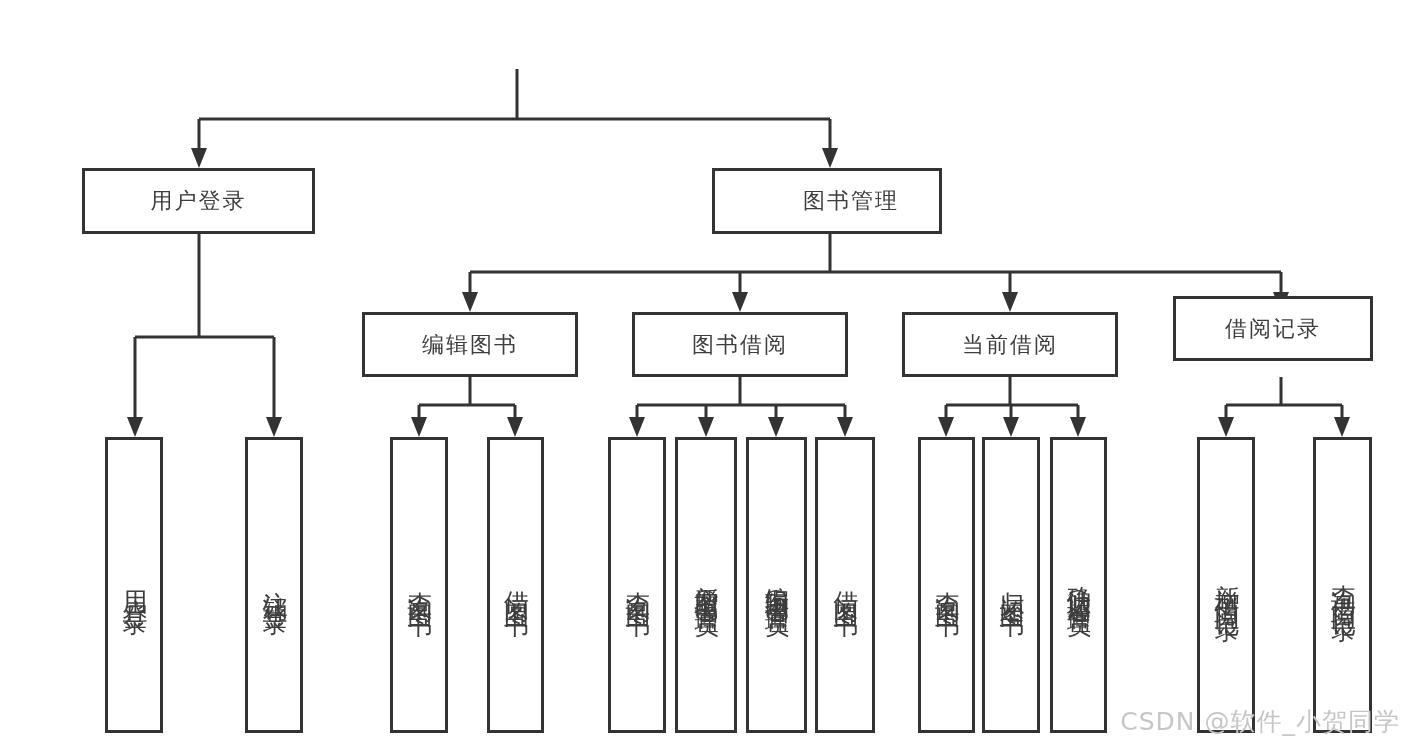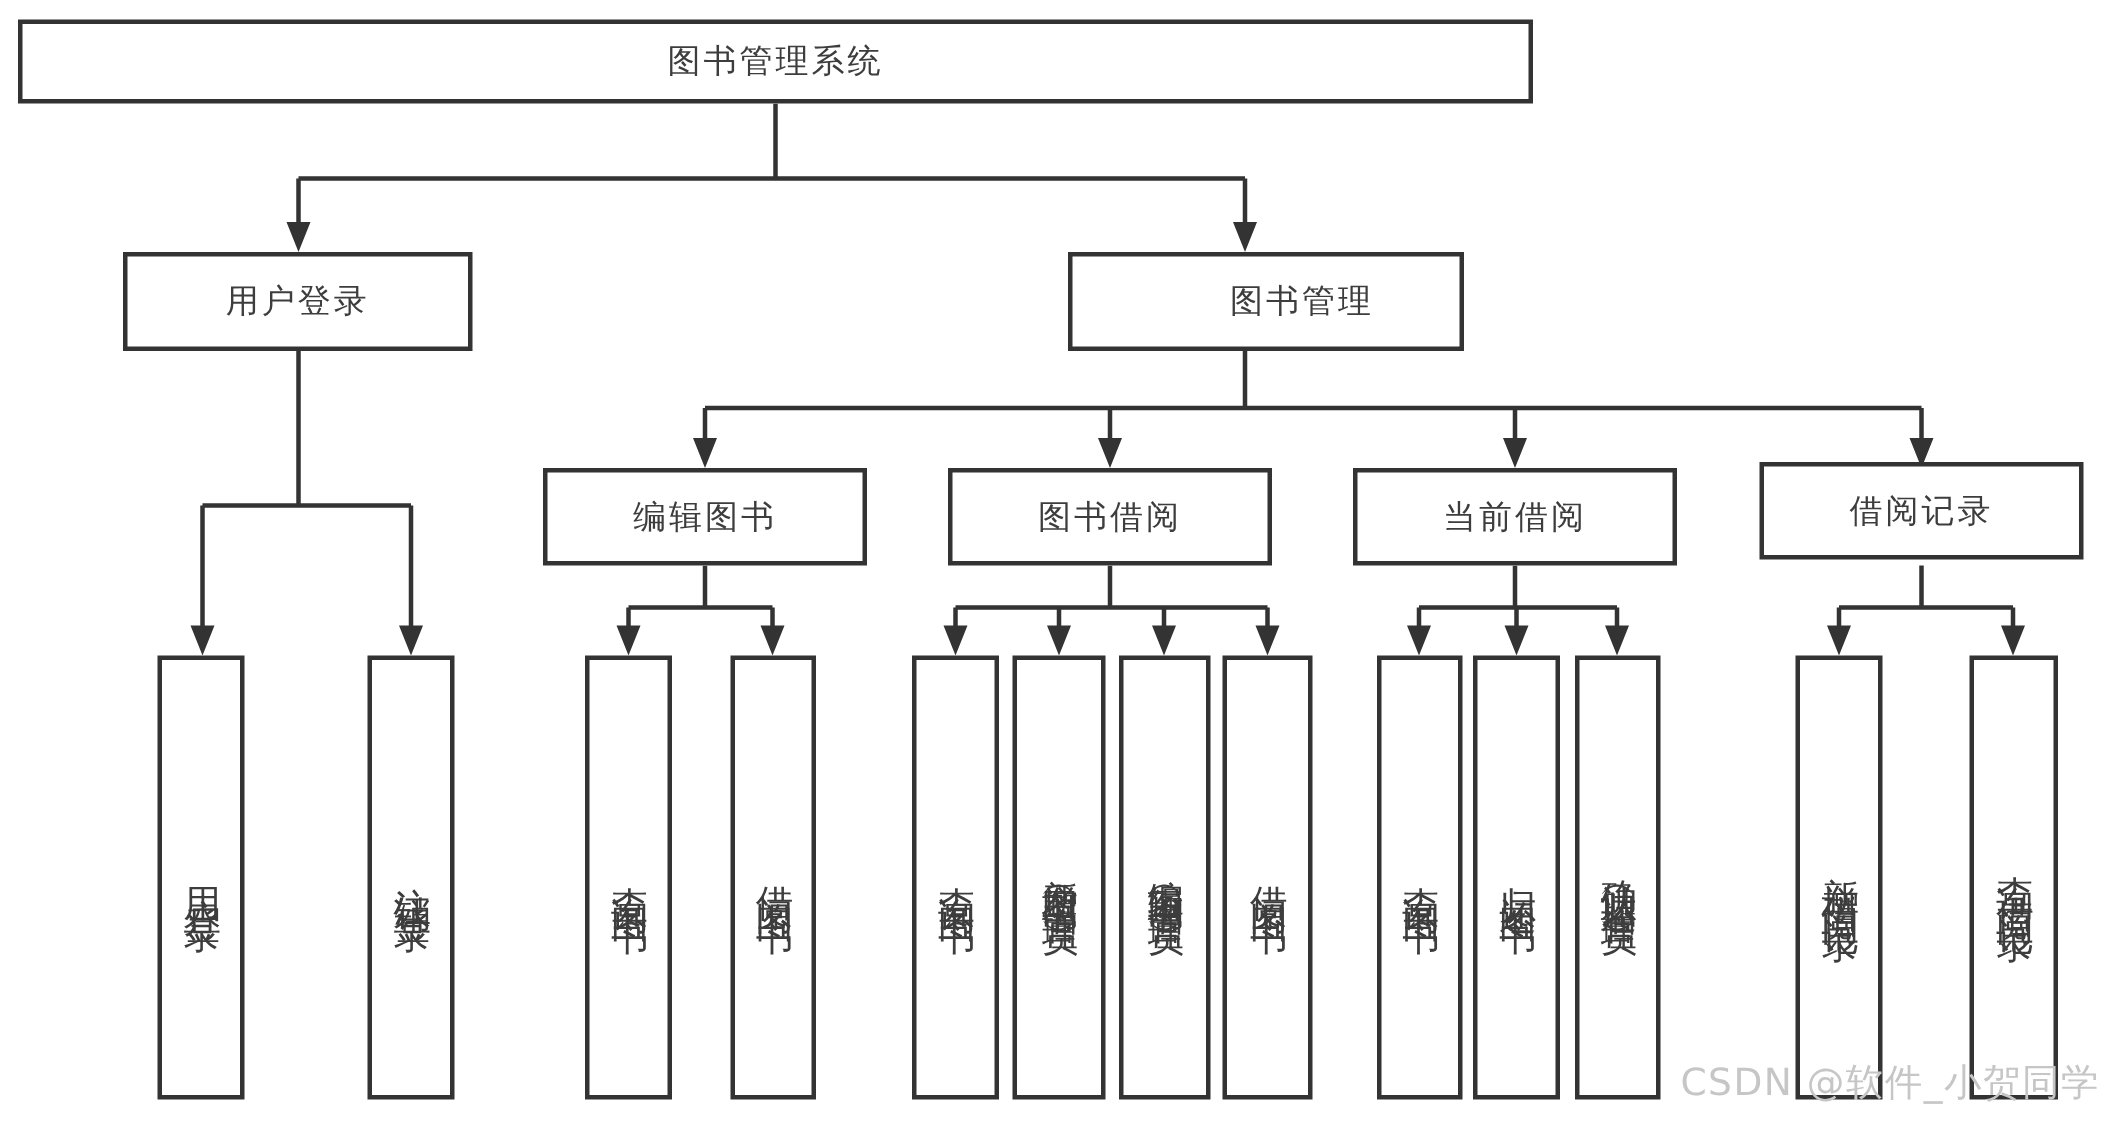--- a/index.html
+++ b/index.html
@@ -48,29 +48,28 @@
       M1002 292 L1018 292 L1010 312 Z  M1273 292 L1289 292 L1281 312 Z
       M127 417 L143 417 L135 437 Z  M266 417 L282 417 L274 437 Z
       M411 417 L427 417 L419 437 Z  M507 417 L523 417 L515 437 Z
       M629 417 L645 417 L637 437 Z  M698 417 L714 417 L706 437 Z
       M768 417 L784 417 L776 437 Z  M837 417 L853 417 L845 437 Z
       M938 417 L954 417 L946 437 Z  M1003 417 L1019 417 L1011 437 Z
       M1070 417 L1086 417 L1078 437 Z  M1218 417 L1234 417 L1226 437 Z
       M1334 417 L1350 417 L1342 437 Z"></path>
   </svg>
 
-  <div class="box h" style="left:12px;top:13px;width:1010px;height:56px;">图书管理系统</div>
 
   <div class="box h" style="left:82px;top:168px;width:233px;height:66px;">用户登录</div>
-  <div class="box h" style="left:712px;top:168px;width:264px;height:66px;padding-left:48px;">图书管理</div>
+  <div class="box h" style="left:712px;top:168px;width:230px;height:66px;padding-left:48px;">图书管理</div>
 
   <div class="box h" style="left:362px;top:312px;width:216px;height:65px;">编辑图书</div>
   <div class="box h" style="left:632px;top:312px;width:216px;height:65px;">图书借阅</div>
   <div class="box h" style="left:902px;top:312px;width:216px;height:65px;">当前借阅</div>
-  <div class="box h" style="left:1173px;top:308px;width:216px;height:65px;text-align:right;">借阅记录</div>
+  <div class="box h" style="left:1173px;top:296px;width:200px;height:65px;text-align:right;">借阅记录</div>
 
   <div class="box leaf" style="left:105px;top:437px;width:58px;height:296px;">
     <span>用户登录</span>
   </div>
   <div class="box leaf" style="left:245px;top:437px;width:58px;height:296px;">
     <span>注销登录</span>
   </div>
 
   <div class="box leaf" style="left:390px;top:437px;width:58px;height:296px;">
     <span>查询图书</span>

